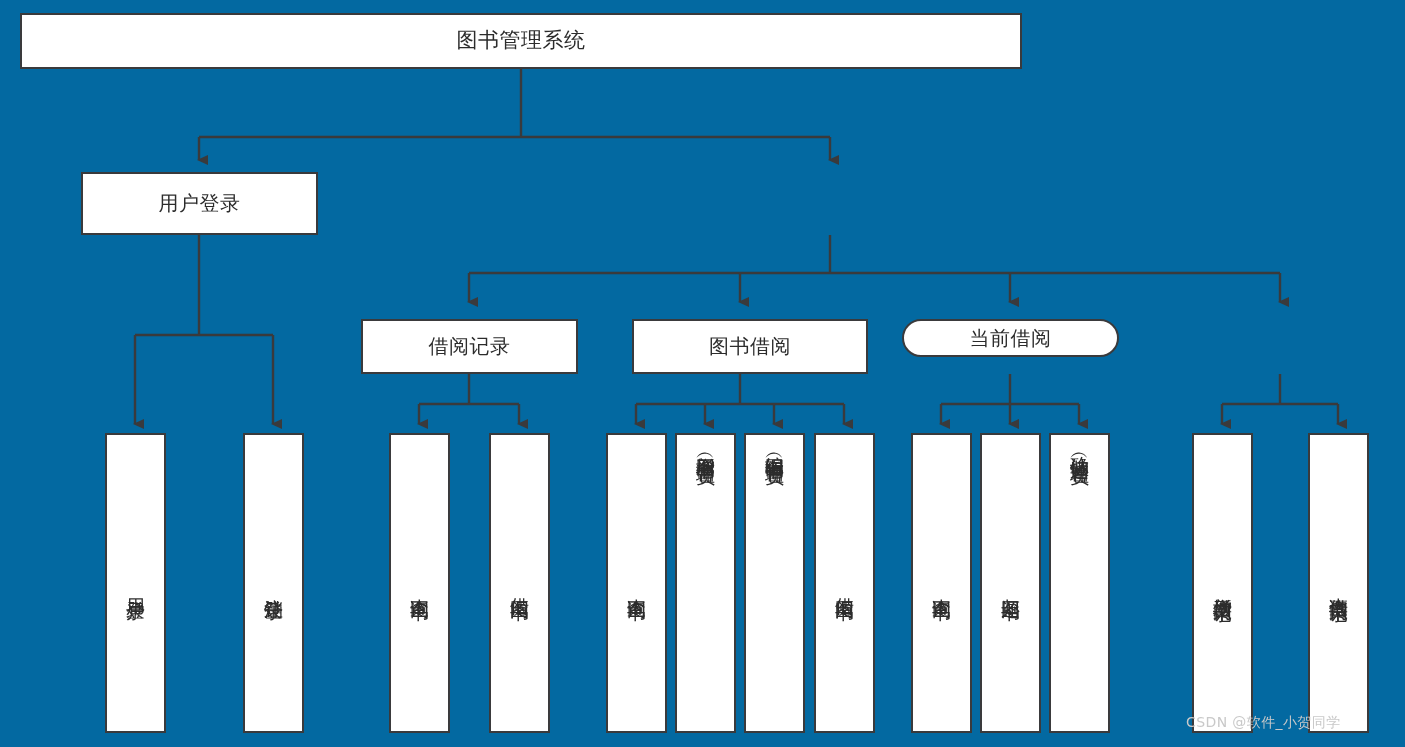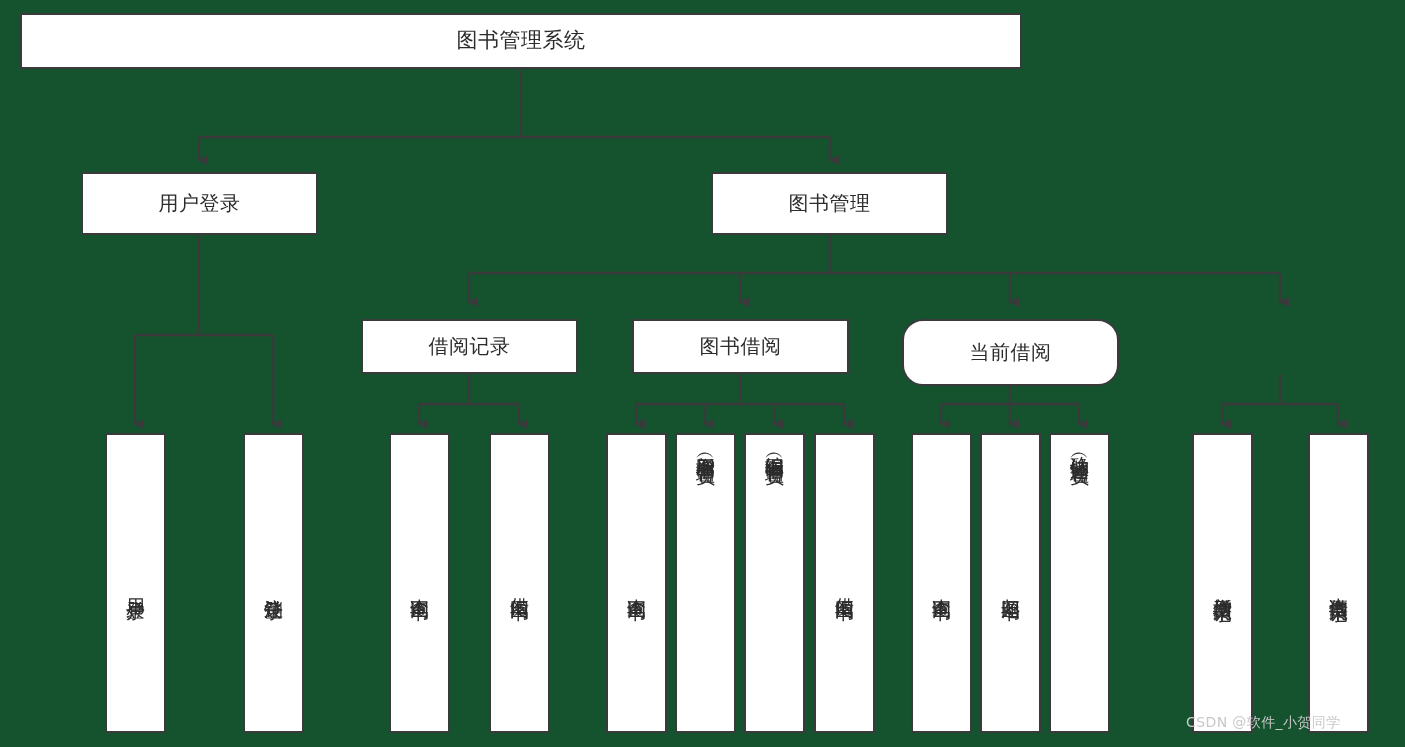--- a/index.html
+++ b/index.html
@@ -8,21 +8,21 @@
     padding: 0;
     background: #ffffff;
   }
   body {
     font-family: "DejaVu Sans", "Liberation Sans", sans-serif;
   }
   #canvas {
     position: relative;
     width: 1405px;
     height: 747px;
-    background: #14532d;
+    background: #0369a1;
     overflow: hidden;
   }
   svg.wires {
     position: absolute;
     left: 0;
     top: 0;
     width: 1405px;
     height: 747px;
     pointer-events: none;
   }
@@ -128,31 +128,28 @@
     </g>
   </svg>
 
   <div class="node root" style="left:20px; top:13px; width:1002px; height:56px;">
     <span class="label">图书管理系统</span>
   </div>
 
   <div class="node lvl1" style="left:81px; top:172px; width:237px; height:63px;">
     <span class="label">用户登录</span>
   </div>
-  <div class="node lvl1" style="left:711px; top:172px; width:237px; height:63px;">
-    <span class="label">图书管理</span>
-  </div>
 
   <div class="node lvl2" style="left:361px; top:319px; width:217px; height:55px;">
     <span class="label">借阅记录</span>
   </div>
-  <div class="node lvl2" style="left:632px; top:319px; width:217px; height:55px;">
+  <div class="node lvl2" style="left:632px; top:319px; width:236px; height:55px;">
     <span class="label">图书借阅</span>
   </div>
-  <div class="node lvl2" style="left:902px; top:319px; width:217px; height:67px;border-radius:21px;">
+  <div class="node lvl2" style="left:902px; top:319px; width:217px; height:38px;border-radius:21px;">
     <span class="label">当前借阅</span>
   </div>
 
   <div class="node leaf mid" style="left:105px; top:433px; width:61px; height:300px;">
     <span class="label">用户登录</span>
   </div>
   <div class="node leaf mid" style="left:243px; top:433px; width:61px; height:300px;">
     <span class="label">注销登录</span>
   </div>
 

